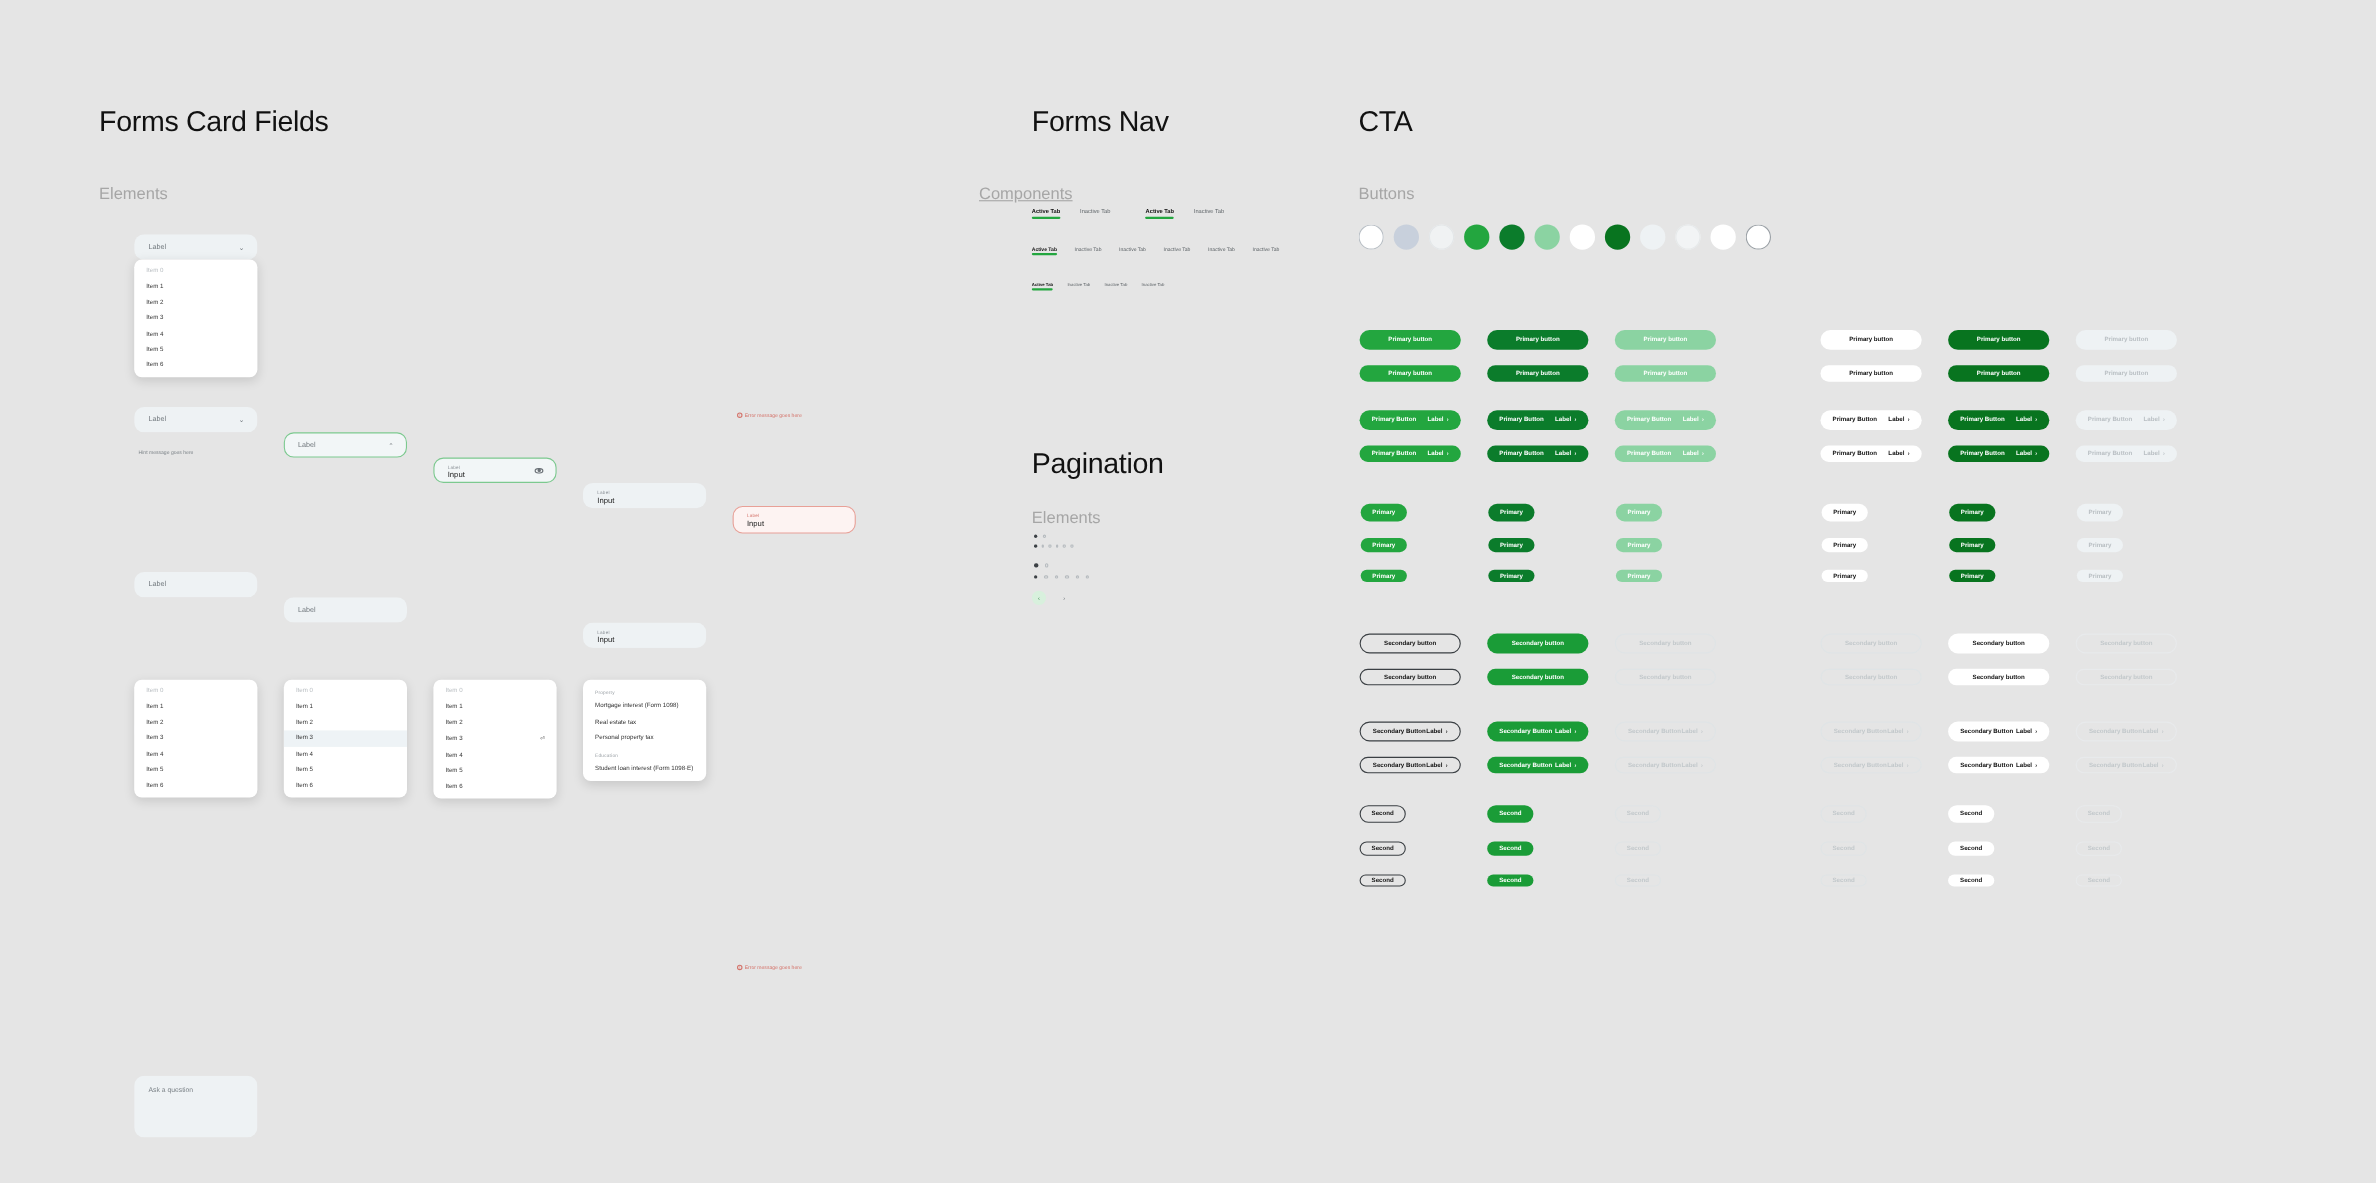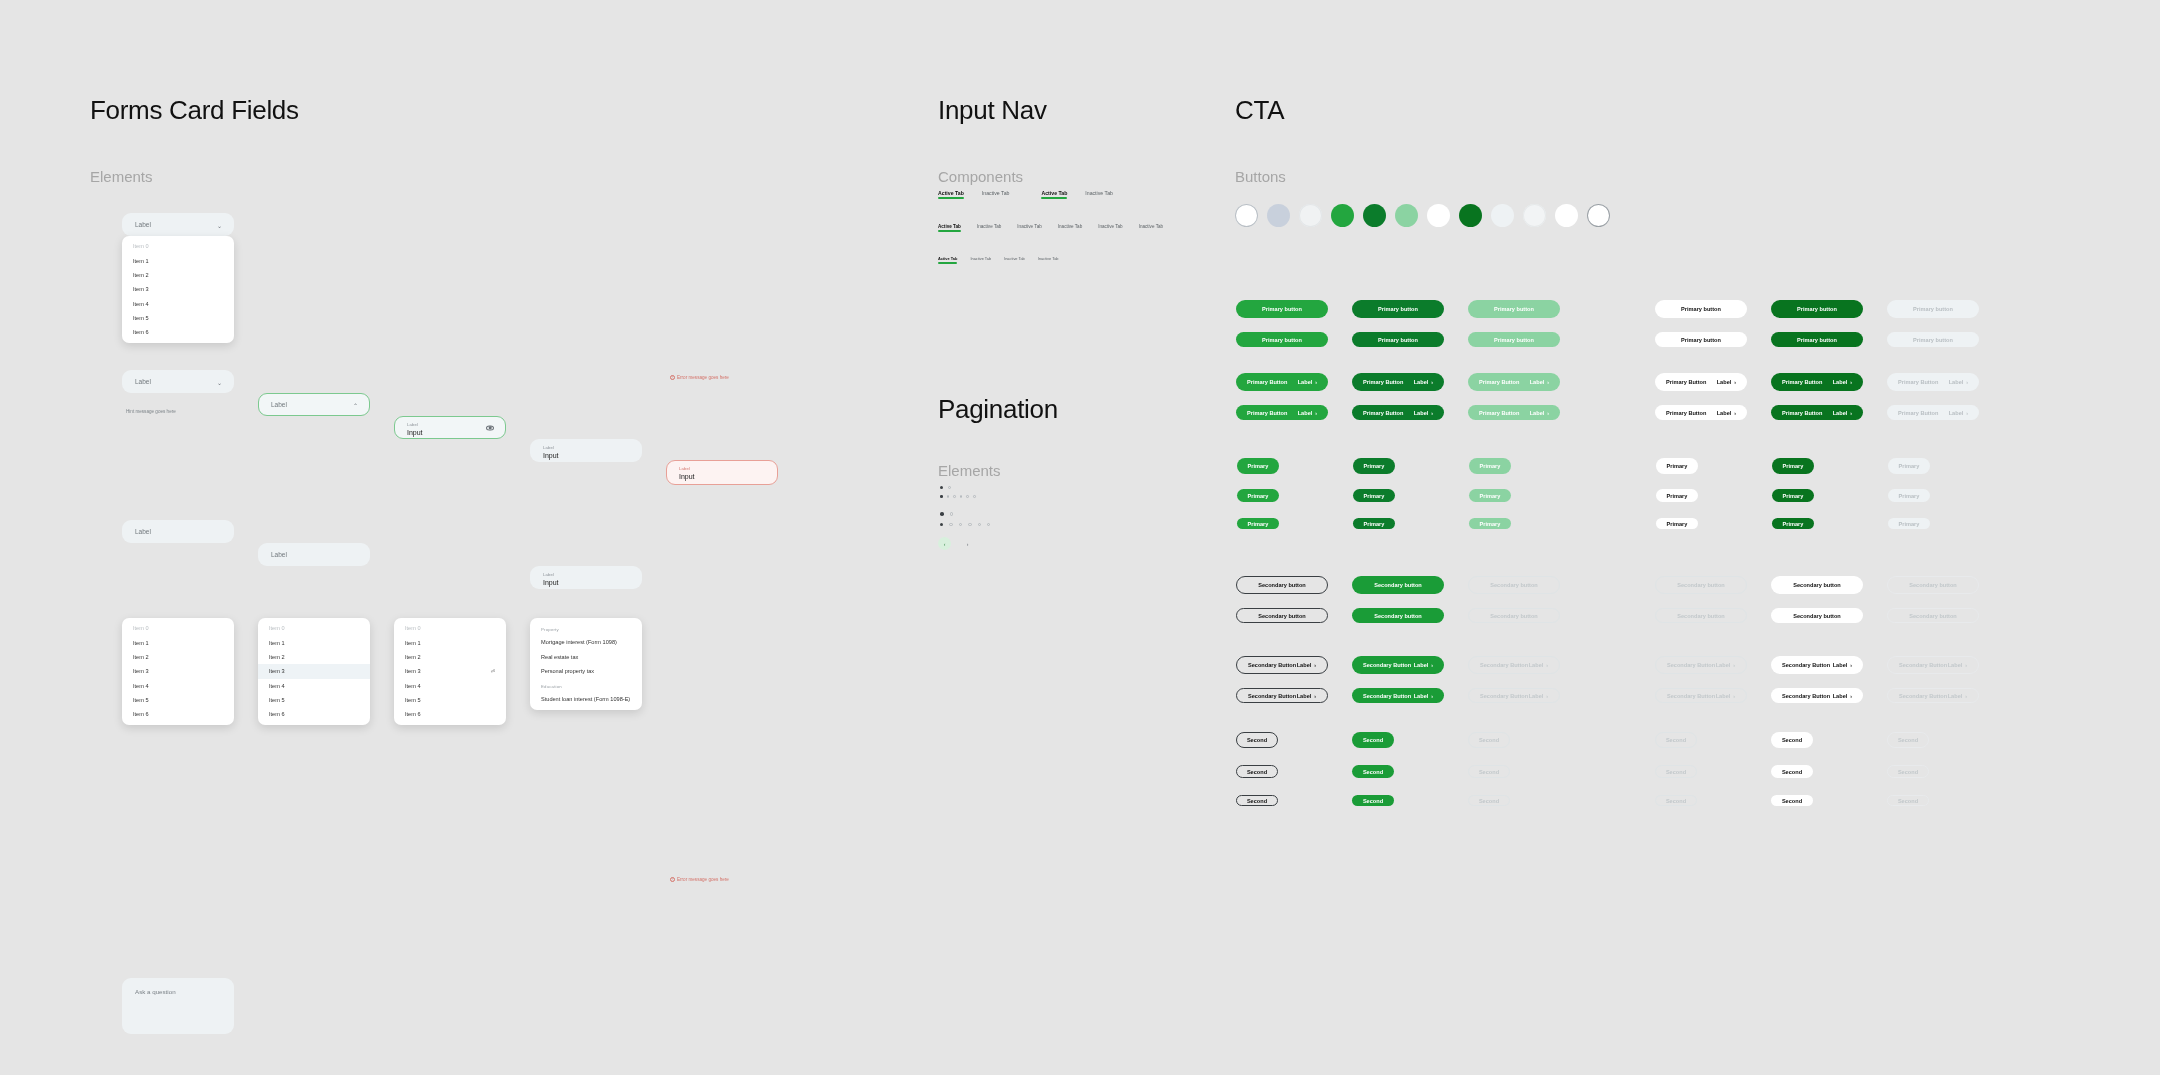--- a/index.html
+++ b/index.html
@@ -231,22 +231,22 @@
 
   <div class="abs textarea" style="left:122px;top:723px;width:112px;height:56px;">
     <span>Ask a question</span>
   </div>
 
   <div class="abs helper err" style="left:668px;top:874px;">
     <span class="errdot">!</span>
     <span>Error message goes here</span>
   </div>
 
-  <div class="abs sec-title" style="left:938px;top:95px;">Input Nav</div>
-  <div class="abs sub-title" style="left:938px;top:168px;">Components</div>
+  <div class="abs sec-title" style="left:938px;top:95px;">Forms Nav</div>
+  <div class="abs sub-title" style="left:890px;top:168px;text-decoration:underline;">Components</div>
 
   <div class="abs tabrow" style="left:938px;top:190px;gap:18px;font-size:5.2px;">
     <span class="tab active">Active Tab</span>
     <span class="tab inactive">Inactive Tab</span>
     <span class="tab active" style="margin-left:14px;">Active Tab</span>
     <span class="tab inactive">Inactive Tab</span>
   </div>
 
   <div class="abs tabrow" style="left:938px;top:224px;gap:16px;font-size:4.6px;">
     <span class="tab active">Active Tab</span>
@@ -257,21 +257,21 @@
     <span class="tab inactive">Inactive Tab</span>
   </div>
 
   <div class="abs tabrow" style="left:938px;top:256px;gap:13px;font-size:3.9px;">
     <span class="tab active">Active Tab</span>
     <span class="tab inactive">Inactive Tab</span>
     <span class="tab inactive">Inactive Tab</span>
     <span class="tab inactive">Inactive Tab</span>
   </div>
 
-  <div class="abs sec-title" style="left:938px;top:394px;">Pagination</div>
+  <div class="abs sec-title" style="left:938px;top:406px;">Pagination</div>
   <div class="abs sub-title" style="left:938px;top:462px;">Elements</div>
 
   <div class="abs dots" style="left:940px;top:486px;gap:5px;">
     <span class="dot filled" style="width:3px;height:3px;"></span>
     <span class="dot hollow" style="width:3px;height:3px;"></span>
   </div>
   <div class="abs dots" style="left:940px;top:495px;gap:4px;">
     <span class="dot filled" style="width:2.6px;height:2.6px;"></span>
     <span class="dot hollow" style="width:2.6px;height:2.6px;"></span>
     <span class="dot hollow" style="width:2.6px;height:2.6px;"></span>

